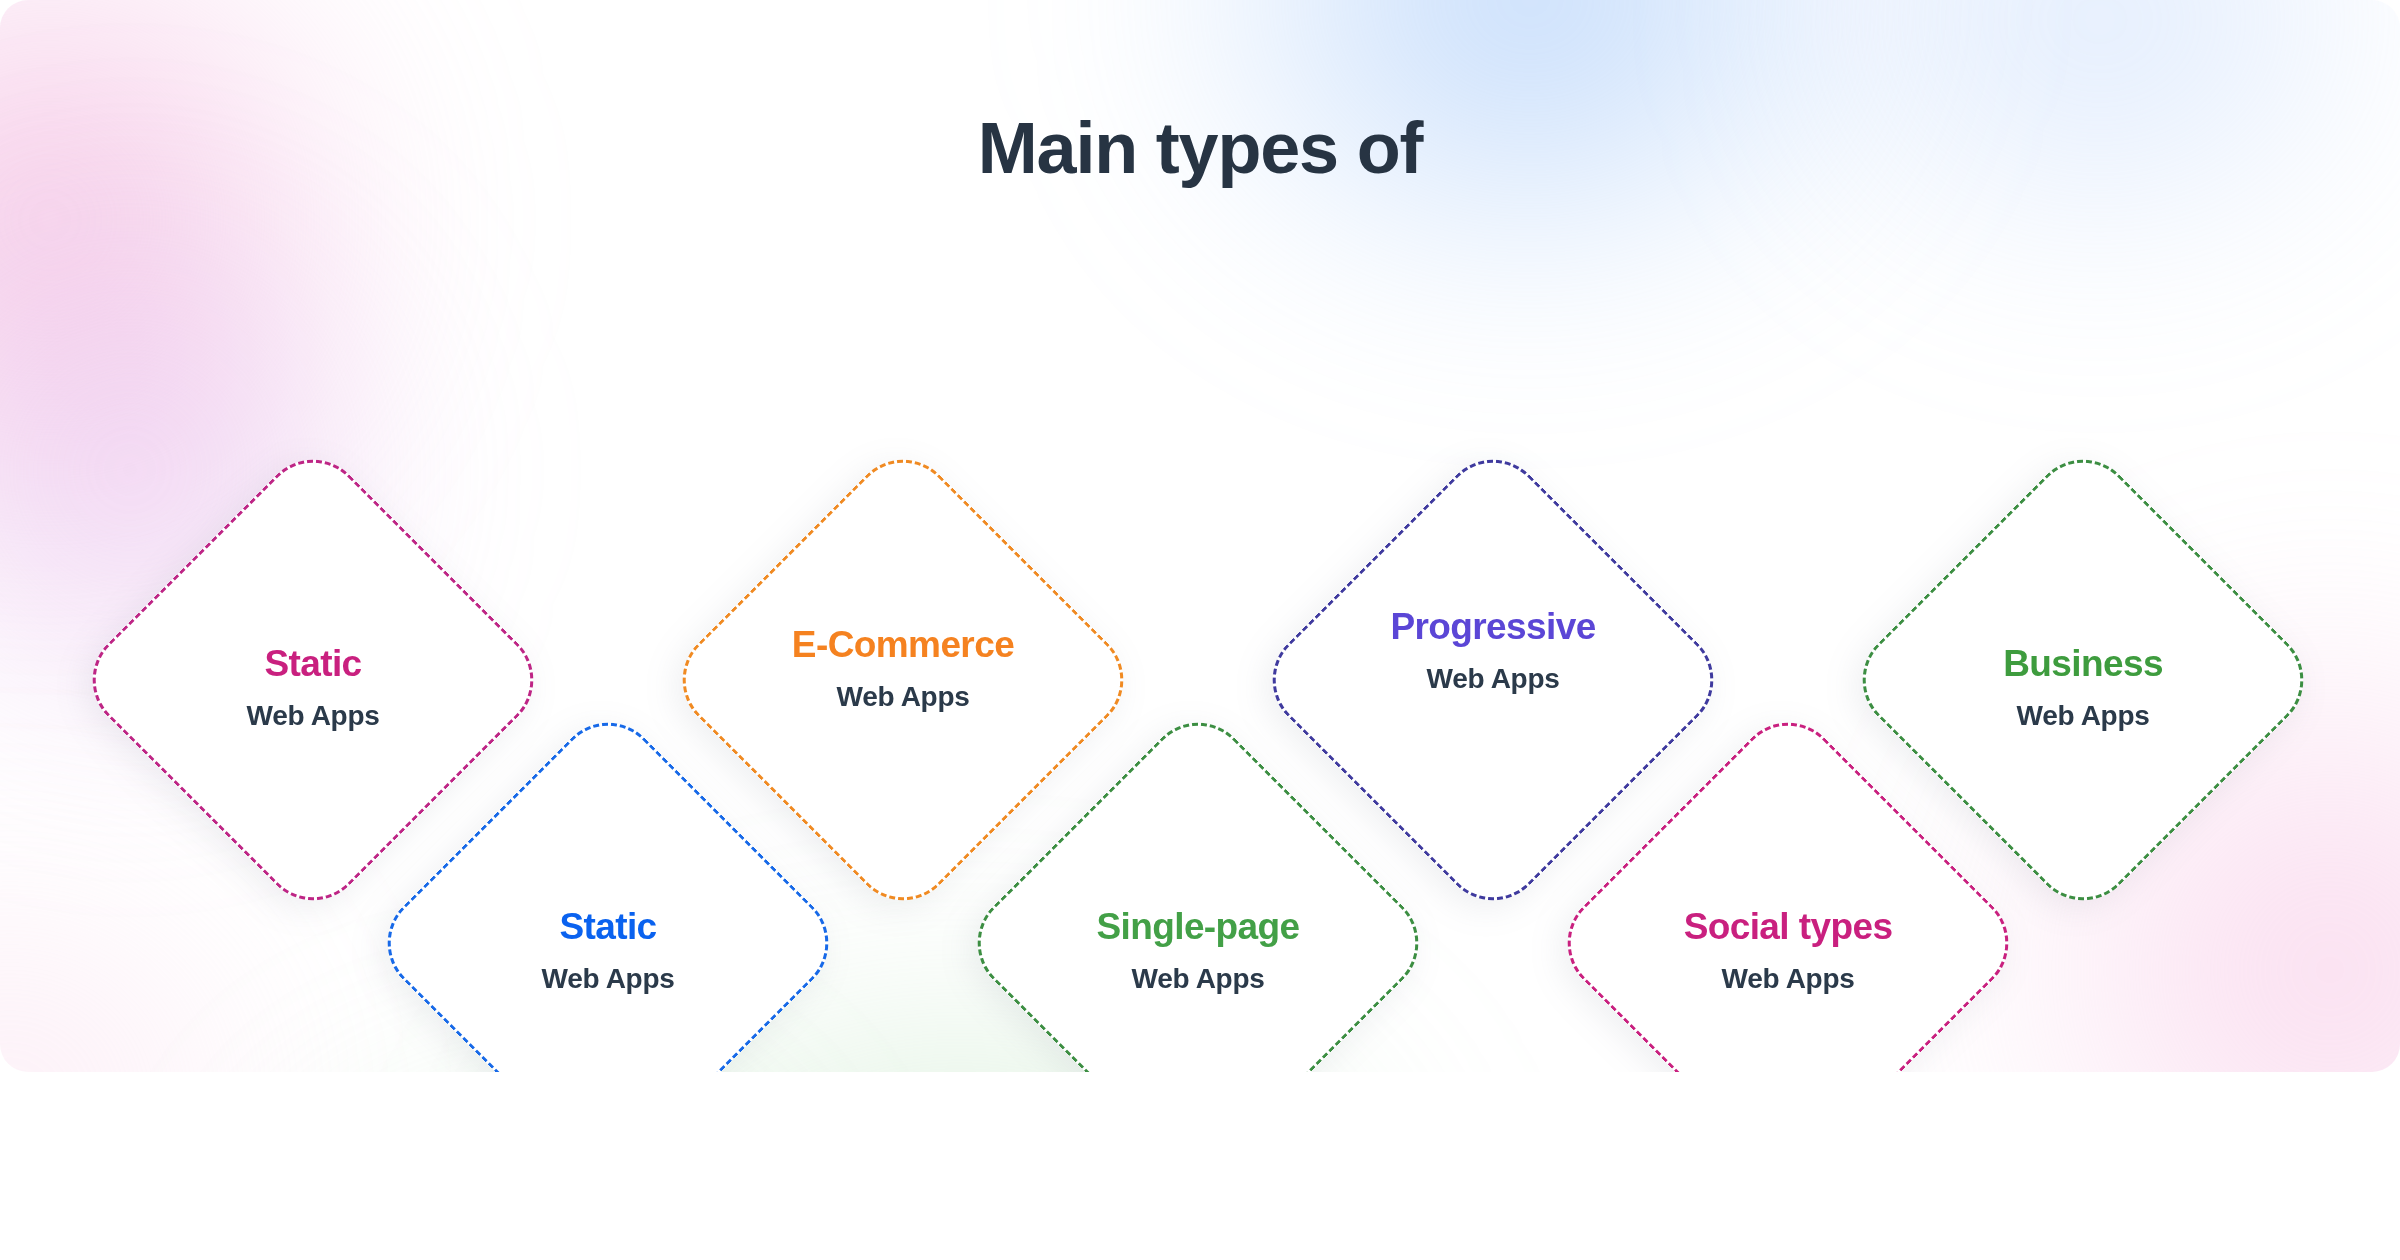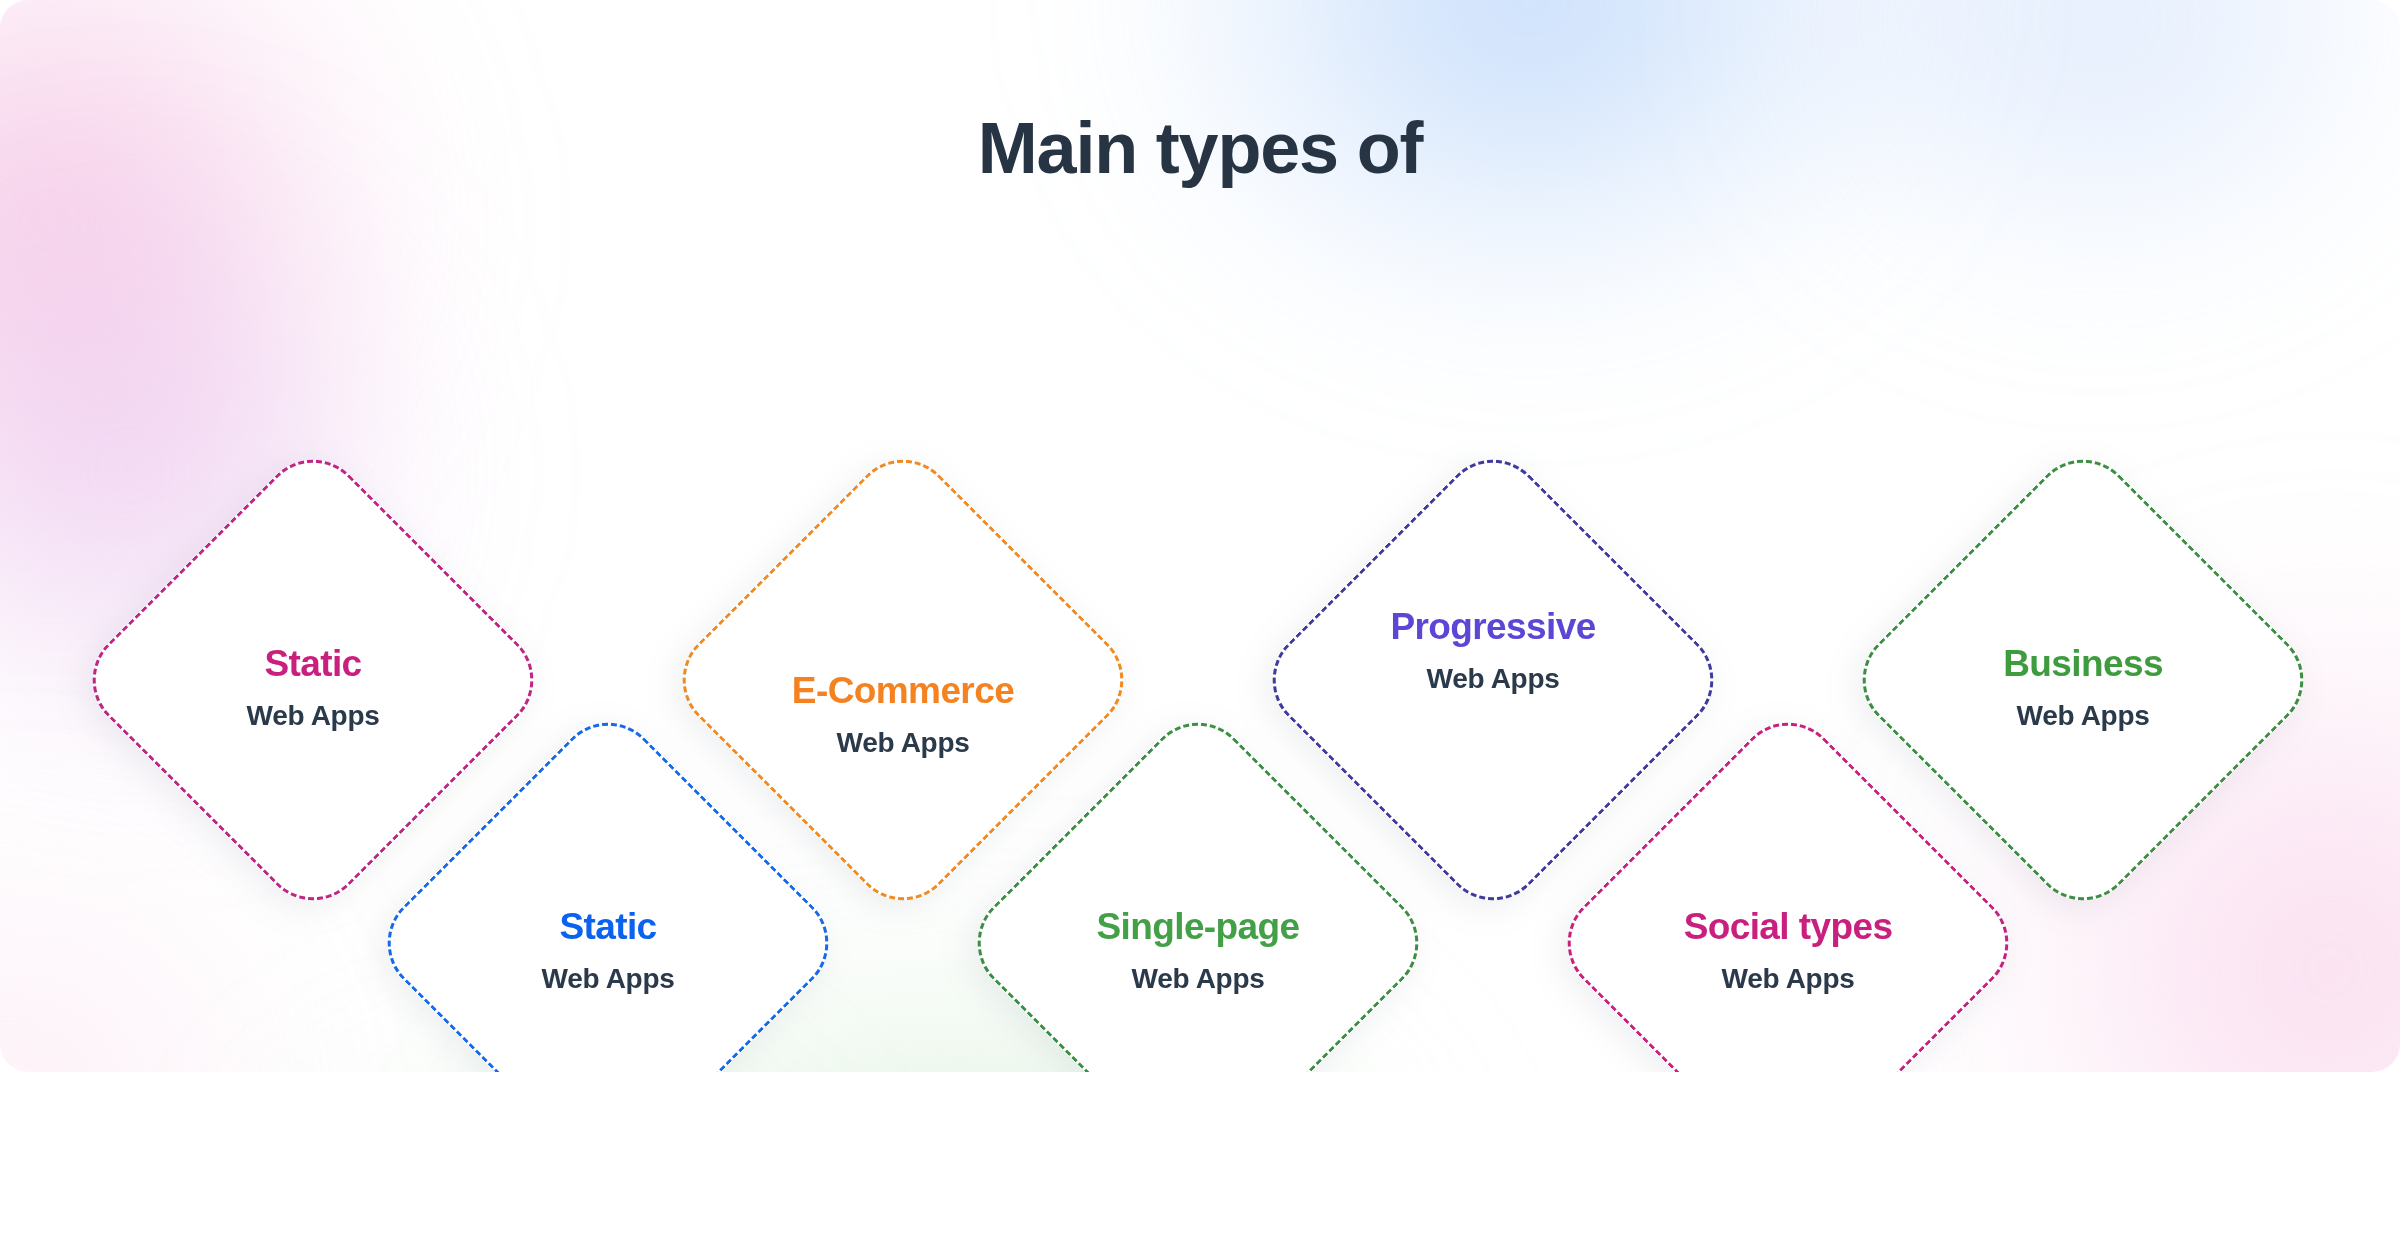--- a/index.html
+++ b/index.html
@@ -157,21 +157,21 @@
   <div class="diamond" style="left:2083px; top:680px; border-color:#3C8E42;"></div>
   <div class="diamond" style="left:608px;  top:943px; border-color:#1769E8;"></div>
   <div class="diamond" style="left:1198px; top:943px; border-color:#3C8E42;"></div>
   <div class="diamond" style="left:1788px; top:943px; border-color:#C9207F;"></div>
 
   <div class="diamond-label" style="left:313px; top:687px;">
     <div class="dl-type" style="color:#C9207F;">Static</div>
     <div class="dl-sub">Web Apps</div>
   </div>
 
-  <div class="diamond-label" style="left:903px; top:714px;">
+  <div class="diamond-label" style="left:903px; top:668px;">
     <div class="dl-type" style="color:#F58220;">E-Commerce</div>
     <div class="dl-sub">Web Apps</div>
   </div>
 
   <div class="diamond-label" style="left:1493px; top:650px;">
     <div class="dl-type" style="color:#5B46D6;">Progressive</div>
     <div class="dl-sub">Web Apps</div>
   </div>
 
   <div class="diamond-label" style="left:2083px; top:687px;">

